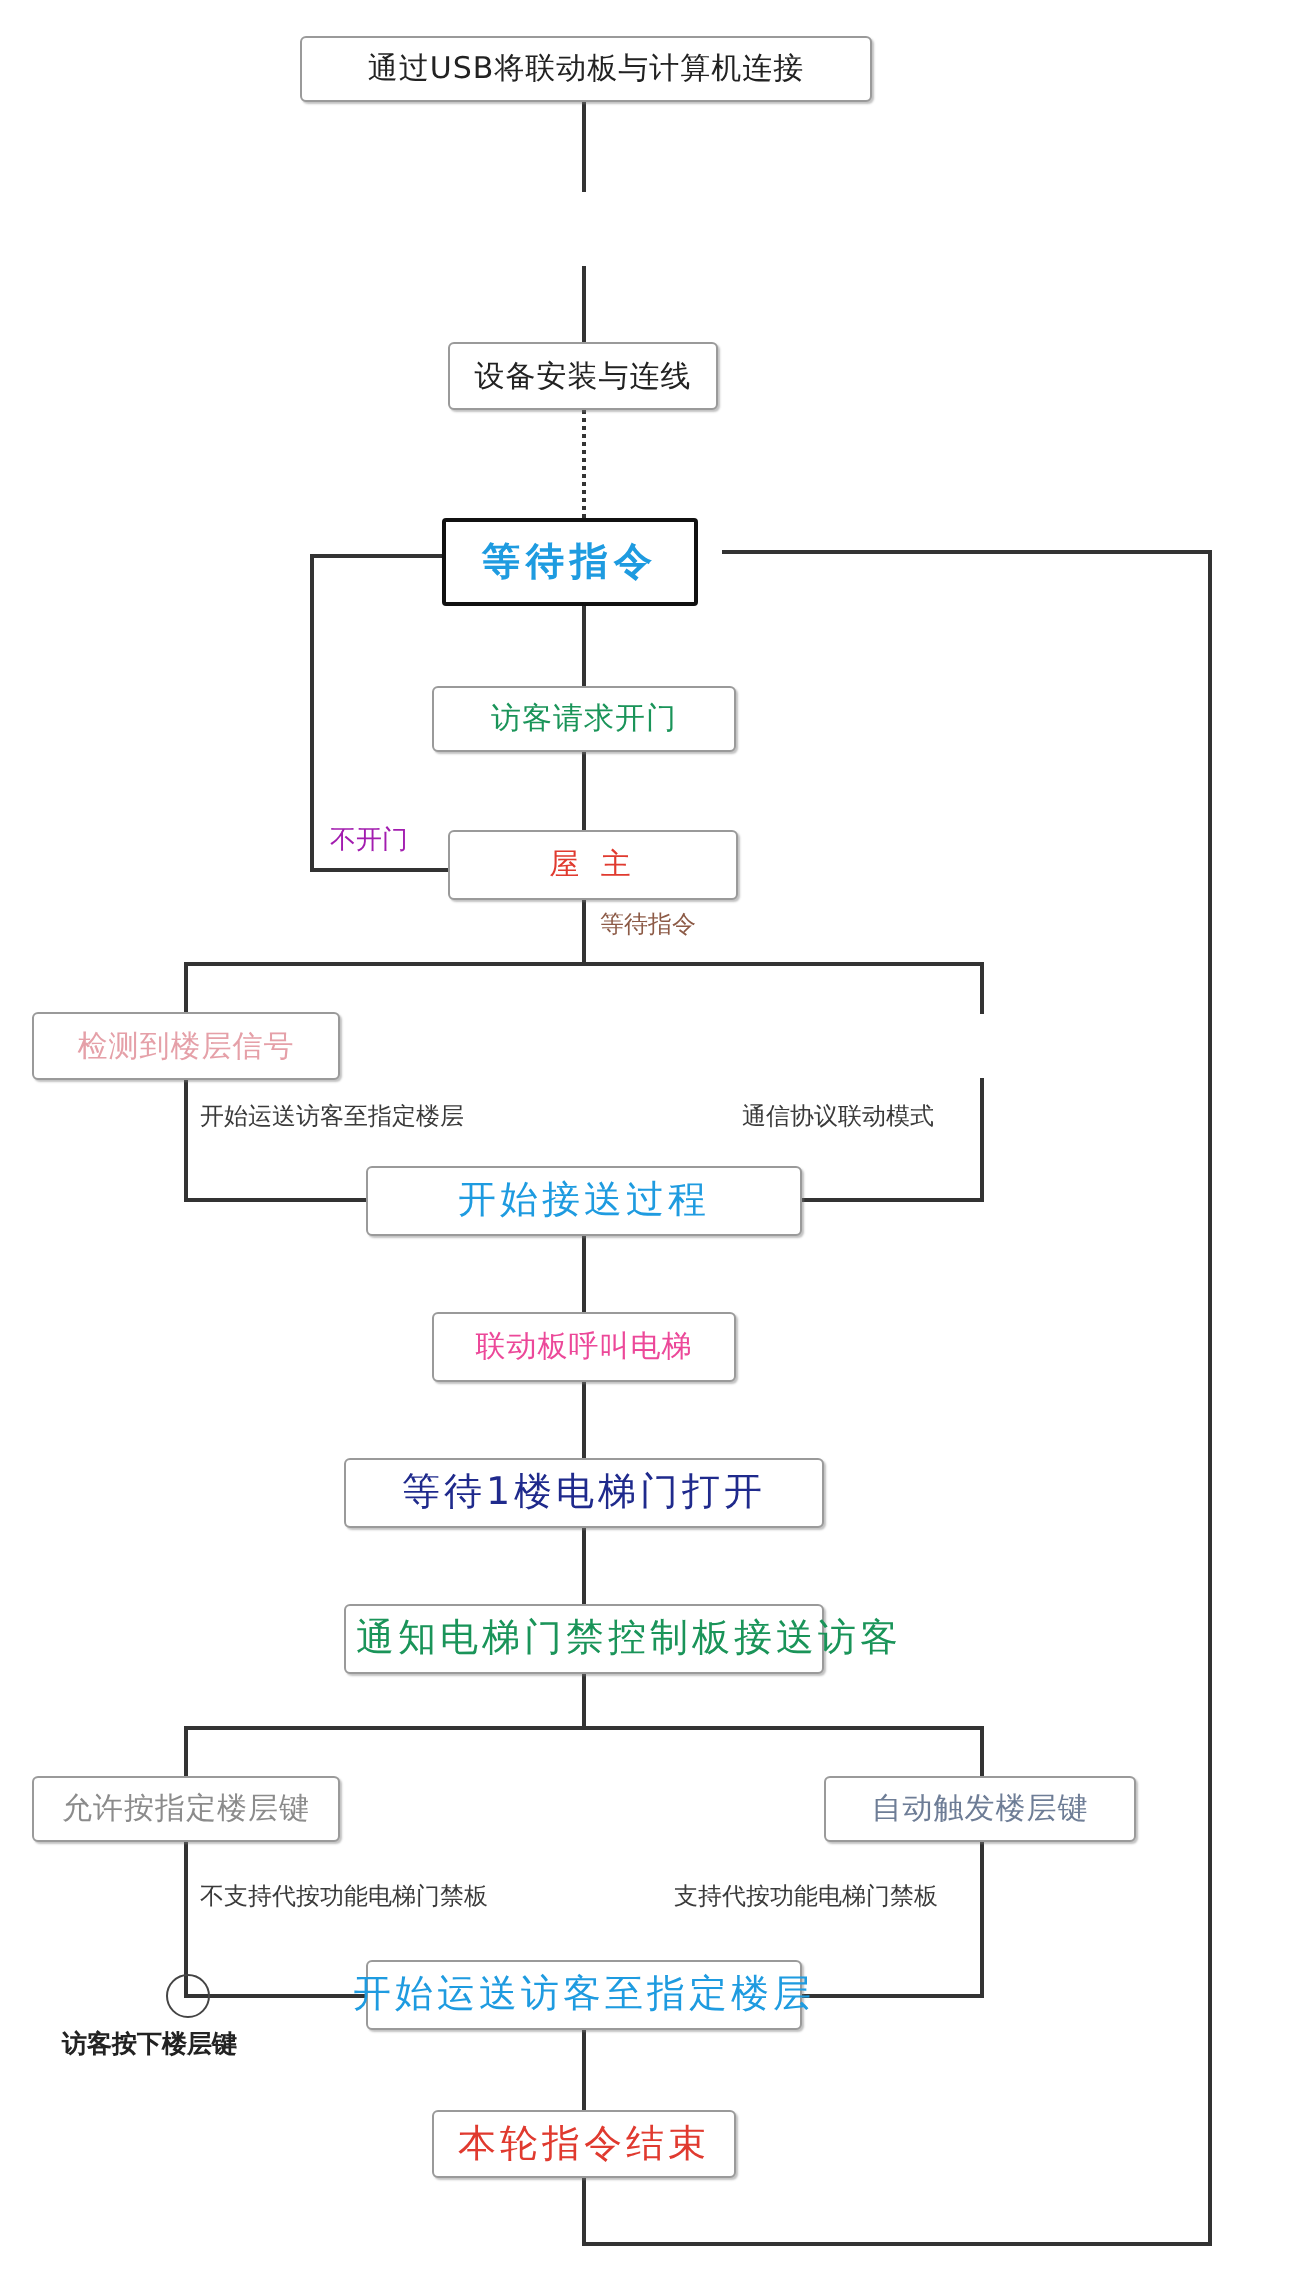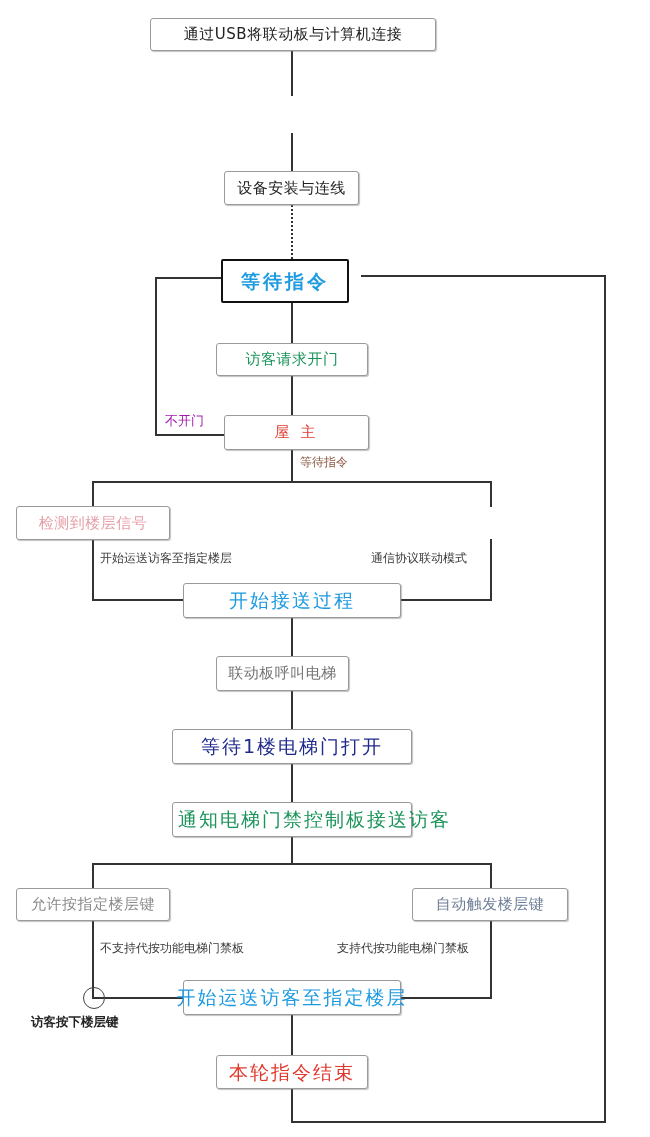--- a/index.html
+++ b/index.html
@@ -162,21 +162,21 @@
 
   <div class="box" style="left:16px; top:506px; width:154px; height:34px; color:#e5a0a8;">
     <span>检测到楼层信号</span>
   </div>
 
 
   <div class="box bigblue" style="left:183px; top:583px; width:218px; height:35px; color:#1e9be0;">
     <span>开始接送过程</span>
   </div>
 
-  <div class="box" style="left:216px; top:656px; width:133px; height:35px; color:#737373;">
+  <div class="box" style="left:216px; top:656px; width:152px; height:35px; color:#ec4899;">
     <span>联动板呼叫电梯</span>
   </div>
 
   <div class="box bigblue" style="left:172px; top:729px; width:240px; height:35px; color:#1f2a8c;">
     <span>等待1楼电梯门打开</span>
   </div>
 
   <div class="box bigblue" style="left:172px; top:802px; width:240px; height:35px; color:#1a9459;padding-left:45px;">
     <span>通知电梯门禁控制板接送访客</span>
   </div>

